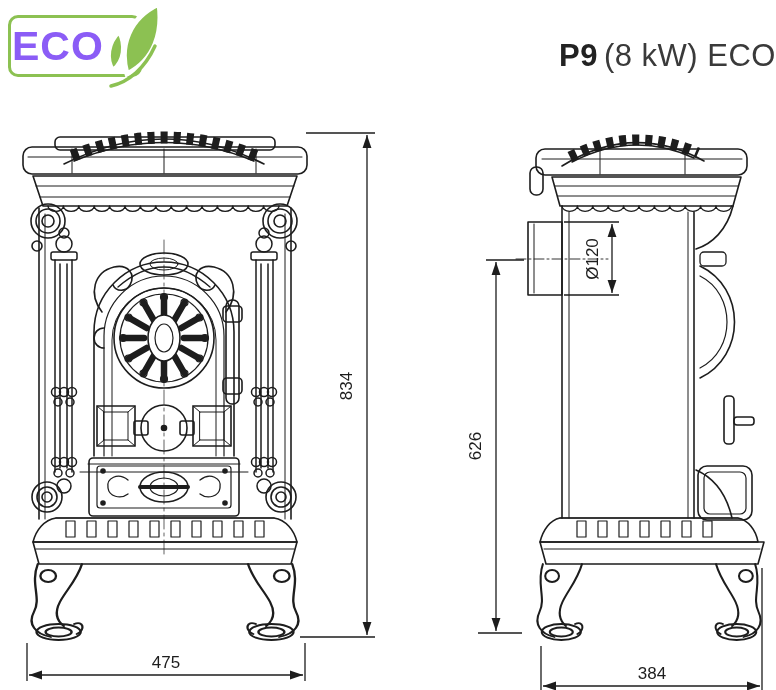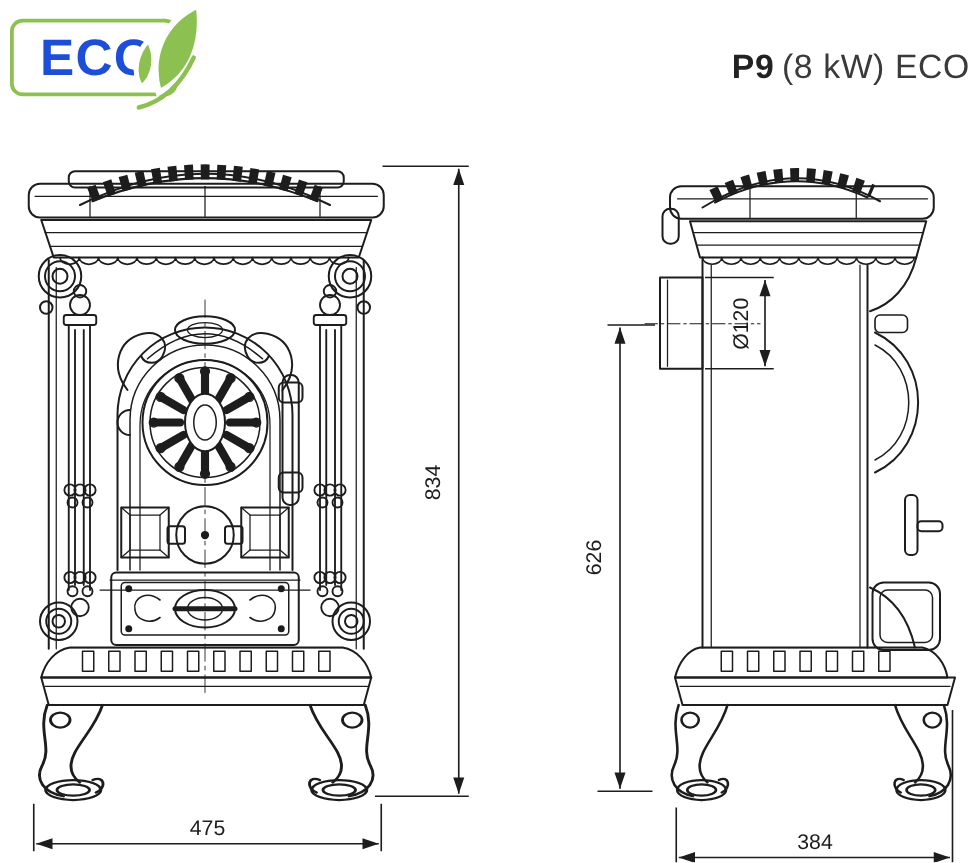--- a/index.html
+++ b/index.html
@@ -1,25 +1,25 @@
 <!DOCTYPE html>
 <html><head>
 <meta charset="utf-8">
 <style>
   html,body{margin:0;padding:0;background:#ffffff;width:776px;height:690px;overflow:hidden;
             font-family:"Liberation Sans", sans-serif;}
   .sheet{position:relative;width:776px;height:690px;background:#fff;}
   
   .eco-badge{position:absolute;left:8px;top:15px;width:128px;height:56px;
              border:3px solid #8CC152;border-radius:10px;}
-  .eco-badge .eco-text{position:absolute;left:21px;top:2px;font-size:41px;font-weight:bold;
-             color:#1d4ed8;letter-spacing:1px;line-height:52px;}
+  .eco-badge .eco-text{position:absolute;left:1px;top:2px;font-size:41px;font-weight:bold;
+             color:#8b5cf6;letter-spacing:1px;line-height:52px;}
   .eco-leaves{position:absolute;left:92px;top:-16px;width:76px;height:92px;}
   
-  .title{position:absolute;top:38px;right:0px;white-space:nowrap;font-size:27px;color:#3a3a3a;
+  .title{position:absolute;top:38px;right:0px;white-space:nowrap;font-size:31px;color:#3a3a3a;
          letter-spacing:0.5px;}
   .title .model{font-weight:bold;color:#222;margin-right:6px;}
   
   .drawing{position:absolute;left:0;top:0;}
   svg text{font-family:"Liberation Sans", sans-serif;font-size:17px;fill:#1d1d1d;}
 </style>
 </head>
 <body>
 
 <div class="sheet">

